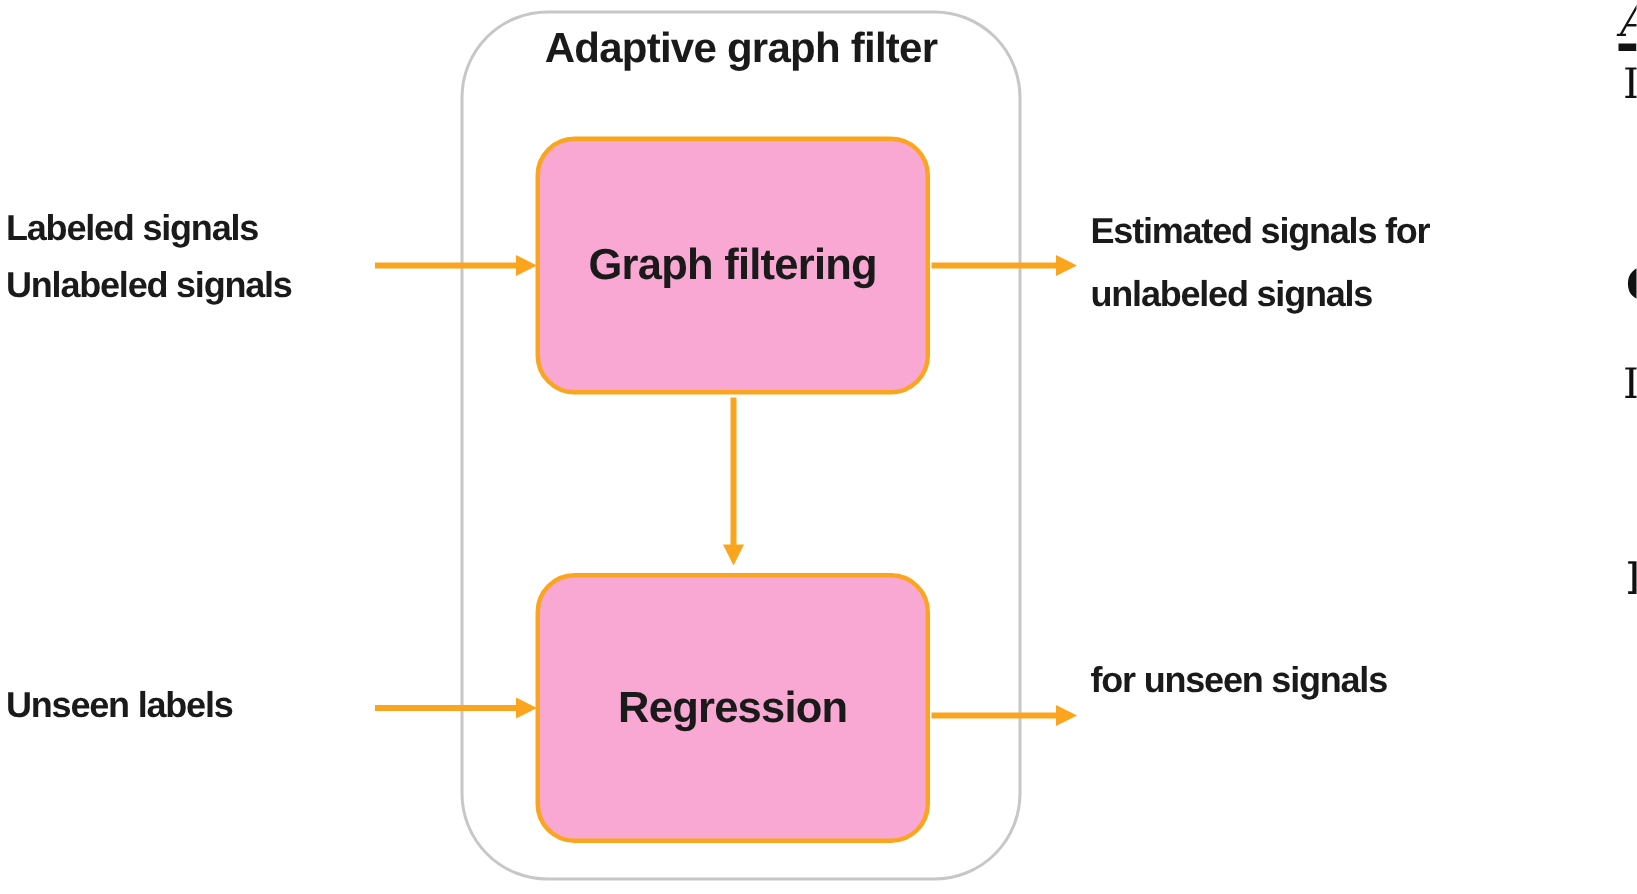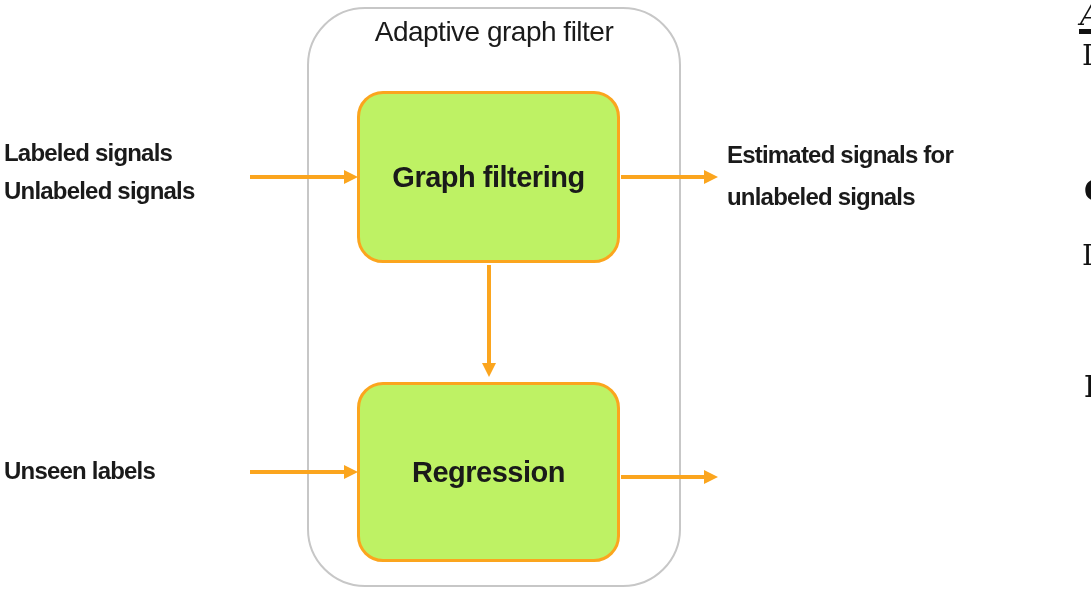--- a/index.html
+++ b/index.html
@@ -14,29 +14,29 @@
   .container{
     position:absolute;left:307px;top:7px;width:374px;height:580px;
     border:2px solid var(--c-container-border,#c7c7c7);
     border-radius:58px;
     box-sizing:border-box;
     background:transparent;
   }
   .diagram-title{
     position:absolute;left:307px;top:16px;width:374px;
     text-align:center;
-    font-size:28px;font-weight:normal;letter-spacing:-0.5px;
+    font-size:28px;font-weight:bold;letter-spacing:-0.5px;
     color:var(--c-ink,#1a1a1a);
   }
   .node{
     position:absolute;
     border:3px solid var(--c-orange,#fba51e);
     border-radius:26px;
     box-sizing:border-box;
-    background:#bef264;
+    background:#f9a8d4;
     display:flex;align-items:center;justify-content:center;
     font-size:29px;font-weight:bold;letter-spacing:-0.5px;
     color:var(--c-ink,#1a1a1a);
     z-index:2;
   }
   .node-graph-filtering{left:357px;top:91px;width:263px;height:172px;}
   .node-regression{left:357px;top:382px;width:263px;height:180px;}
   .hline{position:absolute;height:4px;background:var(--c-orange,#fba51e);z-index:3;}
   .vline{position:absolute;width:4px;background:var(--c-orange,#fba51e);z-index:3;}
   .ah-right{
@@ -109,20 +109,21 @@
 <div class="side-label lbl-output1">
   <div>Estimated signals for</div>
   <div>unlabeled signals</div>
 </div>
 
 <div class="side-label lbl-input2">
   <div>Unseen labels</div>
 </div>
 
 <div class="side-label lbl-output2">
+  <div>for unseen signals</div>
 </div>
 
 <div class="frag frag-italic" style="left:1080px;top:0px;">A</div>
 <div class="frag-rule"></div>
 <div class="frag frag-roman" style="left:1082px;top:42px;">I</div>
 <div class="frag frag-bold" style="left:1084px;top:176px;">C</div>
 <div class="frag frag-roman" style="left:1082px;top:242px;">I</div>
 <div class="frag frag-bold" style="left:1084px;top:372px;">I</div>
 
 </body></html>

